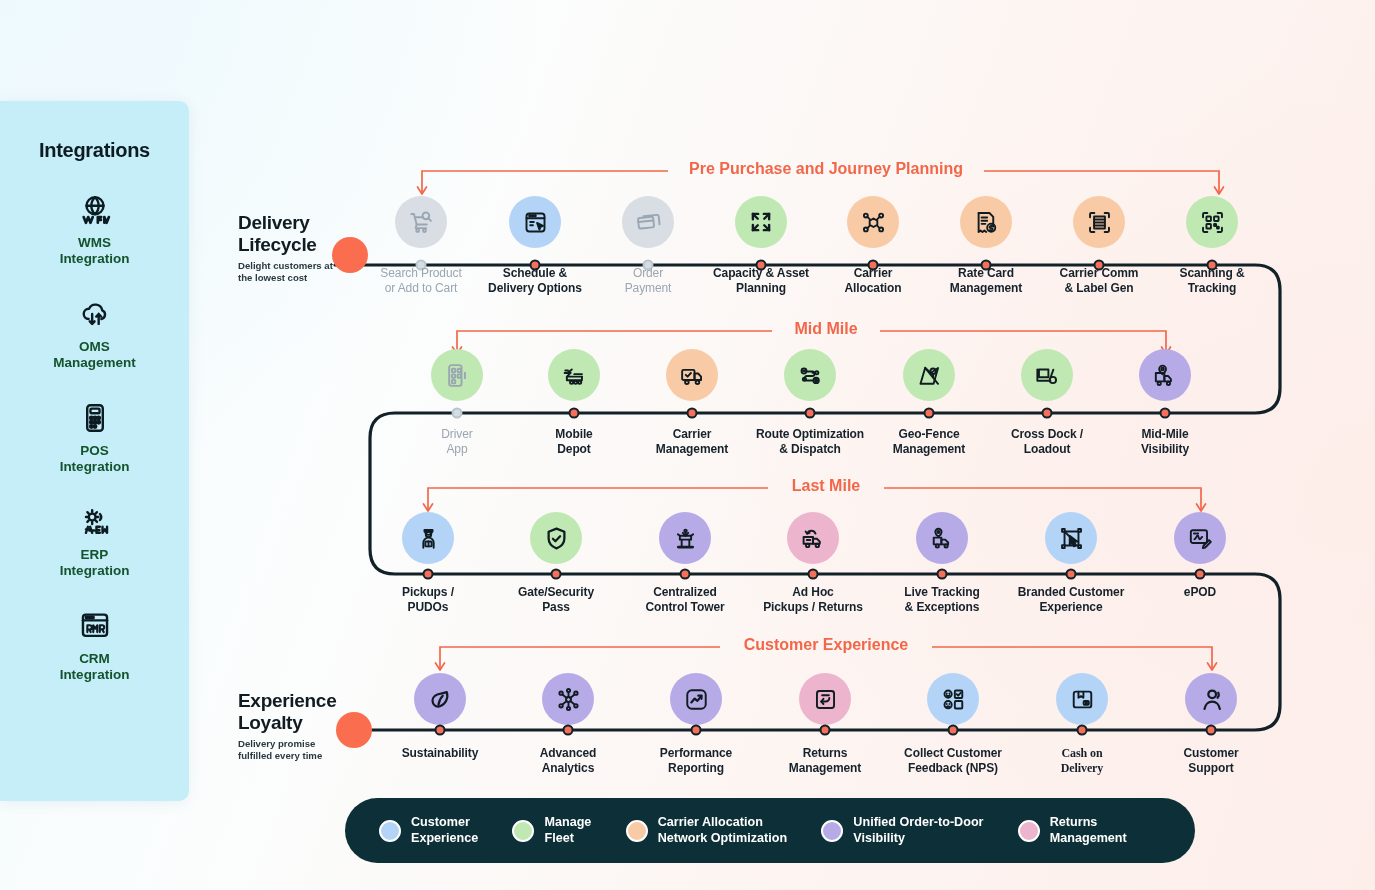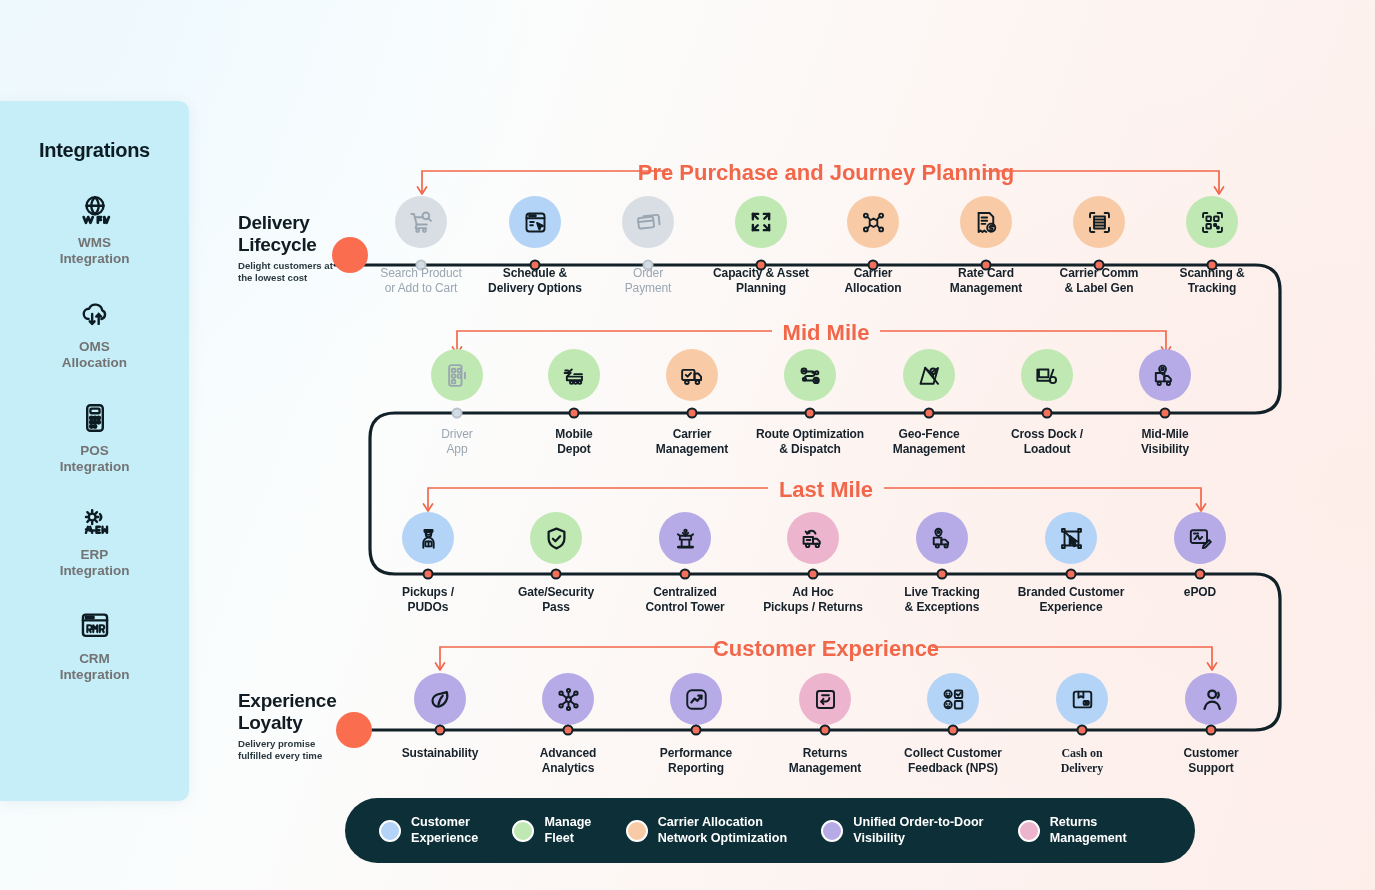--- a/index.html
+++ b/index.html
@@ -22,28 +22,28 @@
   }
   .sb-title {
     text-align:center; font-size:20px; font-weight:700; color:#0d1b23;
     margin-top:38px; letter-spacing:-.3px;
   }
   .sb-list { margin-top:28px; }
   .sb-item { text-align:center; margin-bottom:26px; }
   .sb-ic { height:40px; display:flex; align-items:center; justify-content:center; }
   .sb-ic svg { display:block; }
   .sb-lab {
-    font-size:13.5px; font-weight:700; color:#737373; line-height:1.22;
+    font-size:13.5px; font-weight:700; color:#14532d; line-height:1.22;
     margin-top:5px; white-space:pre-line;
   }
 
   
   .snake { position:absolute; left:0; top:0; }
   .phase-lab {
-    position:absolute; font-size:22px; font-weight:700; color:#f2674a;
+    position:absolute; font-size:16px; font-weight:700; color:#f2674a;
     white-space:nowrap; transform:translateX(-50%);
   }
 
   
   .stage-label { position:absolute; text-align:left; }
   .stage-label .t1 { font-size:19px; font-weight:800; color:#101b22; line-height:1.14; letter-spacing:-.3px; white-space:pre-line; }
   .stage-label .t2 { font-size:9.6px; font-weight:700; color:#2a3840; line-height:1.22; margin-top:5px; white-space:pre-line; }
   .bigdot { position:absolute; width:36px; height:36px; border-radius:50%; background:#fa6e4f; }
 
   
@@ -94,21 +94,21 @@
 Integration</div>
         </div>
         <div class="sb-item">
           <div class="sb-ic">
             <svg viewBox="0 0 24 24" width="34" height="34" fill="none" stroke="#0d1b23" stroke-width="1.7" stroke-linecap="round" stroke-linejoin="round">
               <path d="M7.5 15.5a3.6 3.6 0 0 1 .3-7.2 4.9 4.9 0 0 1 9.3 1.1 3.2 3.2 0 0 1-.6 6.1"></path>
               <path d="M10 12v7M10 19l-1.7-1.8M10 19l1.7-1.8M14.6 19v-7M14.6 12l-1.7 1.8M14.6 12l1.7 1.8"></path>
             </svg>
           </div>
           <div class="sb-lab">OMS
-Allocation</div>
+Management</div>
         </div>
         <div class="sb-item">
           <div class="sb-ic">
             <svg viewBox="0 0 24 24" width="34" height="34" fill="none" stroke="#0d1b23" stroke-width="1.7" stroke-linecap="round" stroke-linejoin="round">
               <rect x="6.5" y="3" width="11" height="18" rx="2.2"></rect>
               <rect x="8.8" y="5.4" width="6.4" height="3.2" rx=".7"></rect>
               <circle cx="9.4" cy="12" r=".9" fill="#0d1b23"></circle>
               <circle cx="12" cy="12" r=".9" fill="#0d1b23"></circle>
               <circle cx="14.6" cy="12" r=".9" fill="#0d1b23"></circle>
               <circle cx="9.4" cy="15" r=".9" fill="#0d1b23"></circle>

